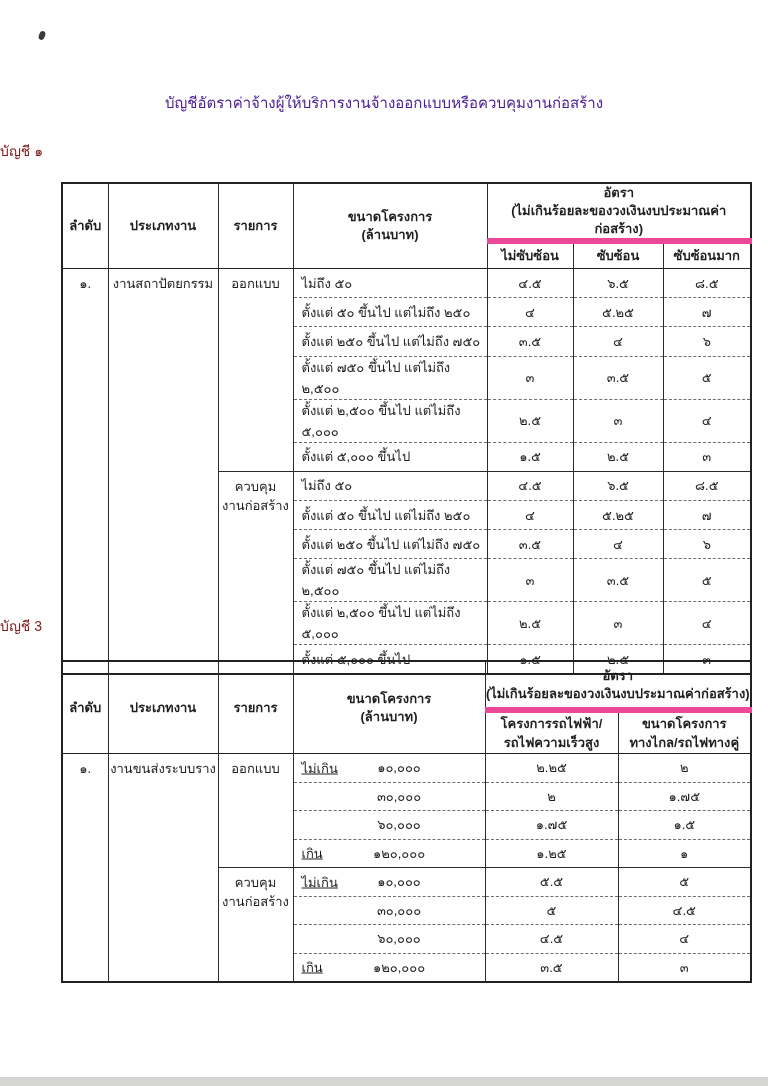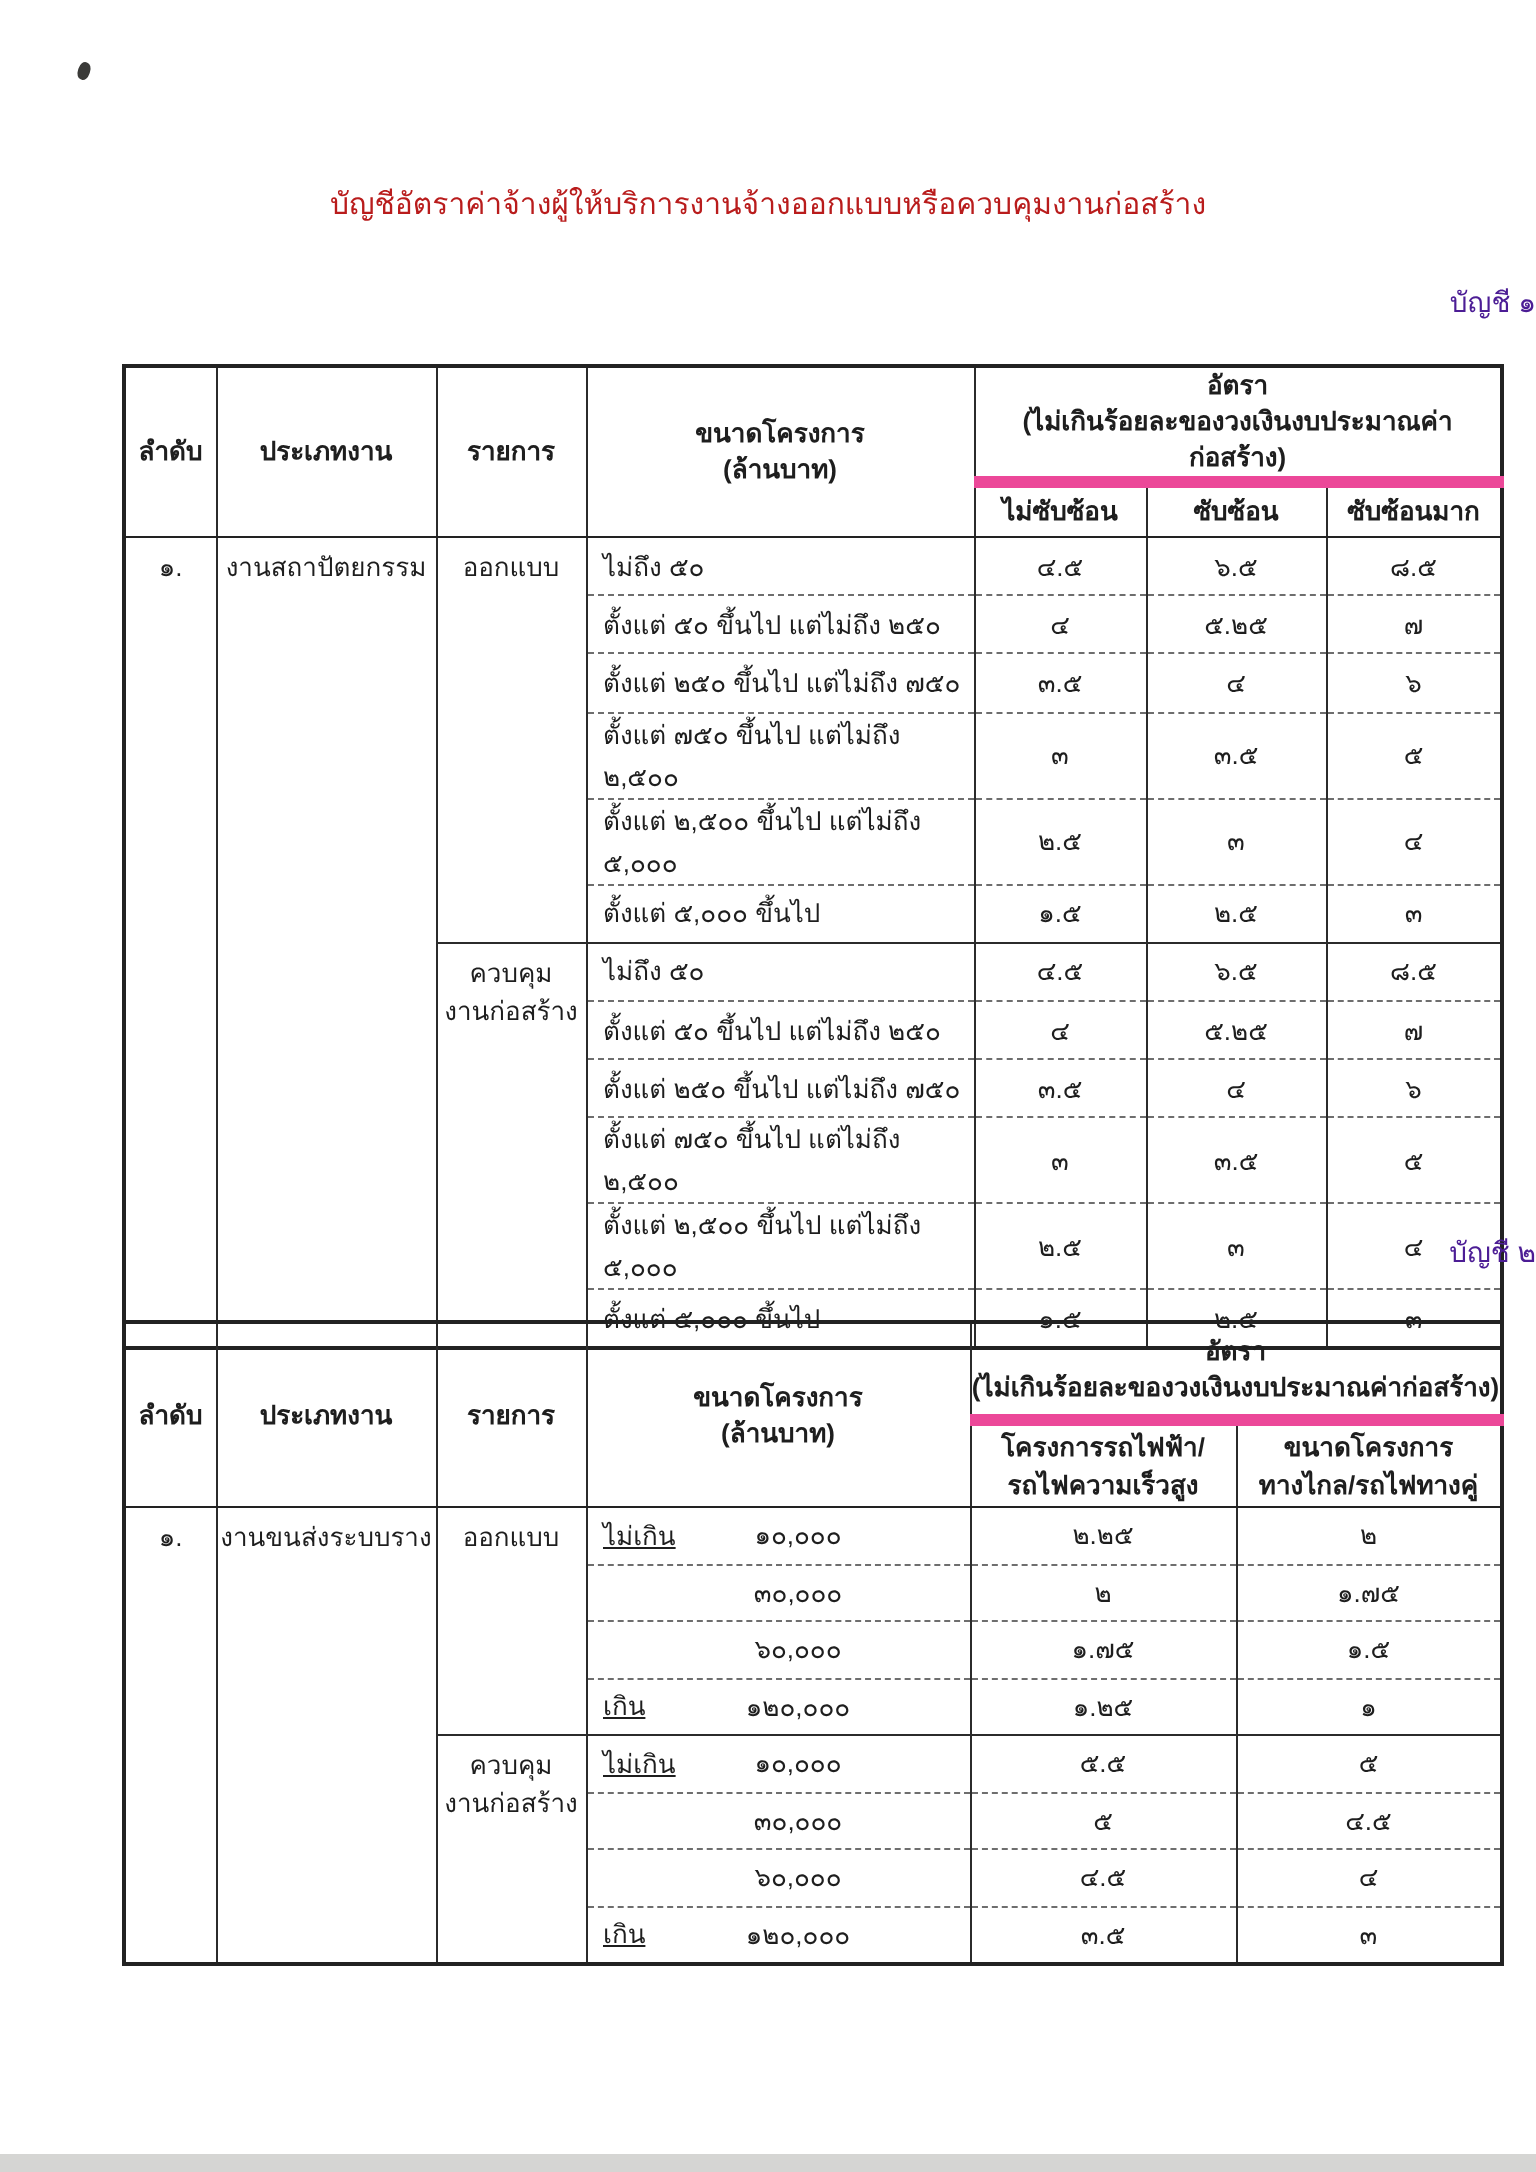--- a/index.html
+++ b/index.html
@@ -7,25 +7,25 @@
     width: 768px; height: 1086px;
     background: #ffffff;
     font-family: "Liberation Sans", "DejaVu Sans", sans-serif;
     color: #1e1e1e;
     overflow: hidden;
   }
   .page { position: relative; width: 768px; height: 1086px; background: #ffffff; }
 
   .doc-title {
     position: absolute; left: 0; top: 92px; width: 768px;
-    text-align: center; font-size: 15px; line-height: 22px; color: #b91c1c;
+    text-align: center; font-size: 15px; line-height: 22px; color: #4c1d95;
   }
   .tbl-caption {
     position: absolute; left: 0; width: 768px;
-    text-align: right; font-size: 14px; line-height: 20px; color: #4c1d95;
+    text-align: left; font-size: 14px; line-height: 20px; color: #7f1d1d;
   }
   #caption1 { top: 141px; }
   #caption2 { top: 616px; }
 
   table.rate-table {
     position: absolute; left: 61px;
     border-collapse: collapse; table-layout: fixed;
     width: 689px; font-size: 13px; color: #1e1e1e;
     border: 2px solid #222222;
   }
@@ -189,21 +189,21 @@
       </tr>
       <tr class="row-cont">
         <td class="l">ตั้งแต่ ๕,๐๐๐ ขึ้นไป</td>
         <td class="c">๑.๕</td>
         <td class="c">๒.๕</td>
         <td class="c">๓</td>
       </tr>
     </tbody>
   </table>
 
-  <div class="tbl-caption" id="caption2">บัญชี ๒</div>
+  <div class="tbl-caption" id="caption2">บัญชี 3</div>
 
   <table class="rate-table" id="table2">
     <colgroup>
       <col style="width:46px">
         <col style="width:110px">
         <col style="width:75px">
       <col style="width:192px">
         <col style="width:133px">
         <col style="width:133px">
     </colgroup>

